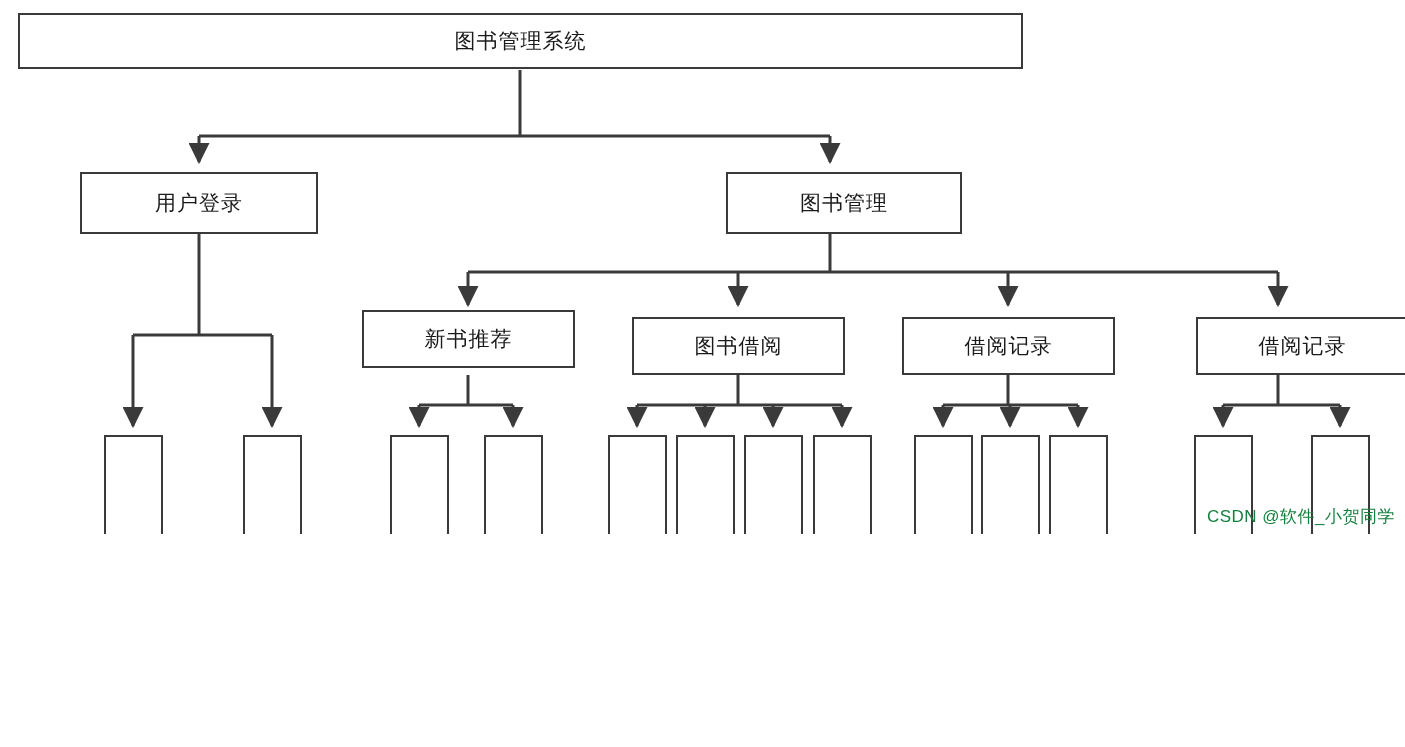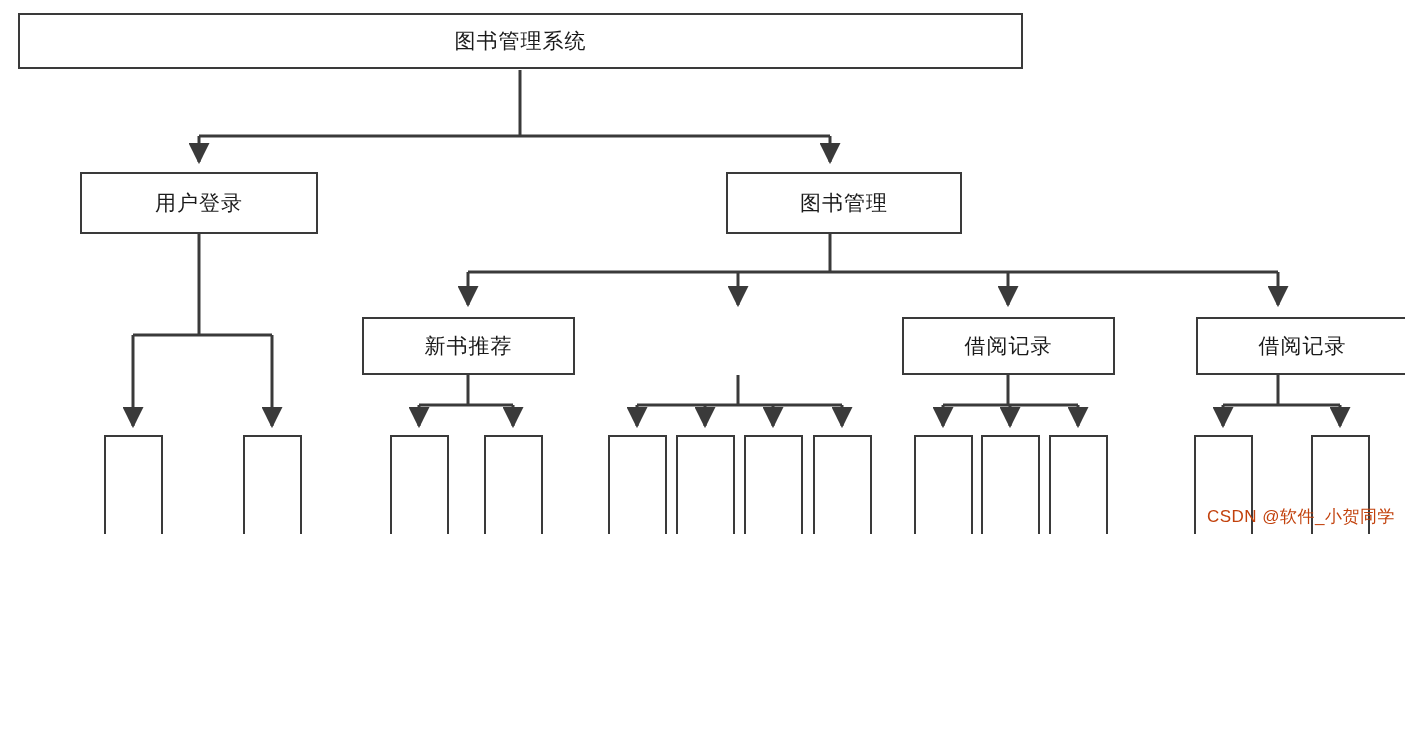--- a/index.html
+++ b/index.html
@@ -57,21 +57,21 @@
     display: block;
   }
   .node-label {
     display: block;
   }
   #watermark {
     position: absolute;
     right: 10px;
     bottom: 6px;
     font-size: 17px;
-    color: #c2410c;
+    color: #15803d;
     letter-spacing: 0.5px;
     white-space: nowrap;
     pointer-events: none;
   }
 </style>
 </head>
 <body>
 
 <div id="diagram-root">
 
@@ -132,22 +132,25 @@
     <span class="node-label">图书管理系统</span>
   </div>
 
   <div class="node horiz" style="left:80px; top:172px; width:238px; height:62px;">
     <span class="node-label">用户登录</span>
   </div>
   <div class="node horiz" style="left:712px; top:172px; width:236px; height:62px;margin-left:14px;">
     <span class="node-label">图书管理</span>
   </div>
 
-  <div class="node horiz" style="left:362px; top:317px; width:213px; height:58px;">
+  <div class="node horiz" style="left:362px; top:310px; width:213px; height:58px;">
     <span class="node-label">新书推荐</span>
+  </div>
+  <div class="node horiz" style="left:632px; top:317px; width:213px; height:58px;">
+    <span class="node-label">图书借阅</span>
   </div>
   <div class="node horiz" style="left:902px; top:317px; width:213px; height:58px;">
     <span class="node-label">借阅记录</span>
   </div>
   <div class="node horiz" style="left:1172px; top:317px; width:213px; height:58px;margin-left:24px;">
     <span class="node-label">借阅记录</span>
   </div>
 
   <div class="node vert" style="left:104px; top:435px; width:59px; height:300px;">
     <span class="node-label">用户登录</span>

